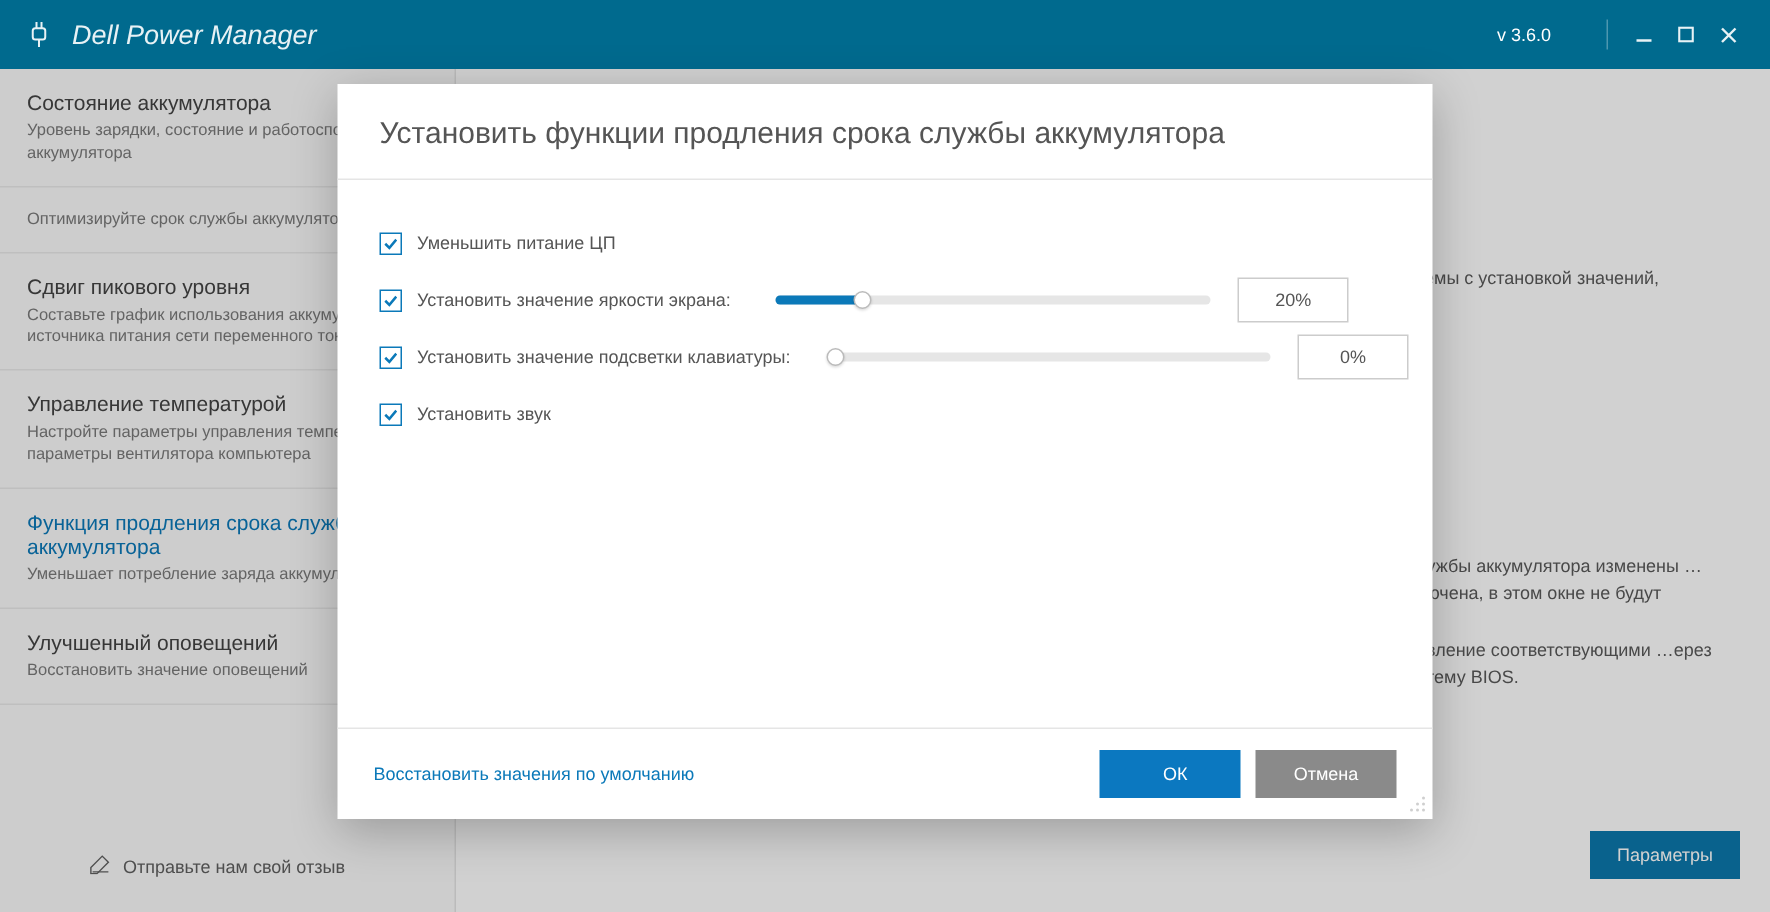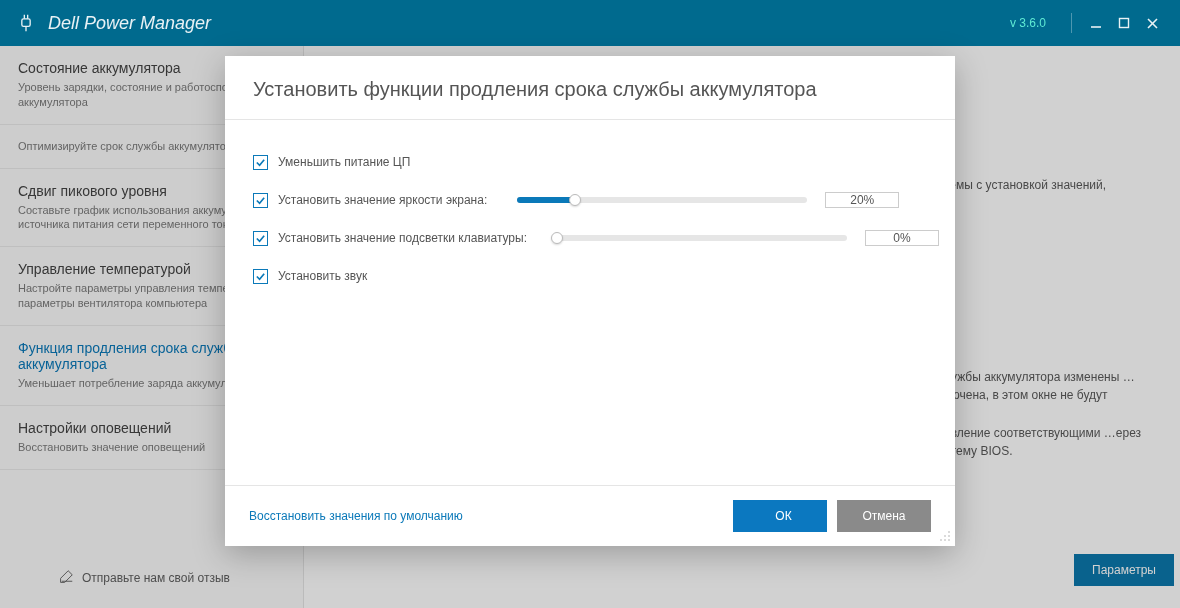--- a/index.html
+++ b/index.html
@@ -3,53 +3,53 @@
 <meta charset="utf-8">
 <style>
   * { box-sizing: border-box; margin: 0; padding: 0; font-family: "Segoe UI", Arial, sans-serif; }
   body { width: 1180px; height: 608px; overflow: hidden; background: #fff; position: relative; }
 
   
   .titlebar { height: 46px; background: #006a8e; color: #e8f2f5; display: flex; align-items: center; padding: 0 14px; }
   .titlebar .plug { width: 24px; height: 24px; margin-right: 10px; display: flex; align-items: center; justify-content: center; }
   .titlebar .title { font-size: 18px; font-weight: 300; font-style: italic; }
   .titlebar .spacer { flex: 1; }
-  .titlebar .version { font-size: 12px; color: #5eead4; margin-right: 15px; }
+  .titlebar .version { font-size: 12px; color: #ffffff; margin-right: 27px; }
   .titlebar .vsep { width: 1px; height: 20px; background: rgba(255,255,255,0.3); margin: 0 10px; }
   .titlebar .winbtn { width: 28px; height: 28px; display: flex; align-items: center; justify-content: center; cursor: pointer; }
 
   
   .main { display: flex; height: 562px; }
   .sidebar { width: 304px; background: #fafafa; border-right: 1px solid #e5e5e5; overflow: hidden; }
   .sb-item { padding: 14px 18px 14px 18px; border-bottom: 1px solid #e9e9e9; cursor: pointer; }
   .sb-item .sb-title { font-size: 14px; color: #444; margin-bottom: 4px; }
   .sb-item .sb-sub { font-size: 11px; color: #7a7a7a; line-height: 1.35; }
   .sb-item.active .sb-title { color: #0b79b9; }
 
   .content { flex: 1; position: relative; padding: 24px 28px; color: #5a5a5a; font-size: 12px; }
   .content .bg-text { line-height: 1.5; }
-  .content .params-btn { position: absolute; right: 6px; bottom: 22px; background: #0b78ac; color: #fff; border: none; padding: 9px 18px; font-size: 12px; cursor: pointer; }
+  .content .params-btn { position: absolute; right: 20px; bottom: 22px; background: #0b78ac; color: #fff; border: none; padding: 9px 18px; font-size: 12px; cursor: pointer; }
 
   .feedback { position: absolute; left: 60px; bottom: 22px; color: #606060; font-size: 12px; display: flex; align-items: center; gap: 8px; cursor: pointer; }
 
   
   .overlay { position: absolute; inset: 46px 0 0 0; background: rgba(0,0,0,0.18); display: flex; align-items: flex-start; justify-content: center; }
   .modal { width: 730px; margin-top: 10px; background: #fff; box-shadow: 0 8px 30px rgba(0,0,0,0.25); display: flex; flex-direction: column; min-height: 490px; }
   .modal-header { padding: 22px 28px 18px 28px; font-size: 20px; color: #555; font-weight: 300; }
   .modal-sep { height: 1px; background: #e5e5e5; margin: 0 0 0 0; }
   .modal-body { padding: 24px 28px 10px 28px; flex: 1; }
   .opt-row { display: flex; align-items: center; min-height: 36px; margin-bottom: 2px; }
   .chk { width: 15px; height: 15px; border: 1px solid #0b79b9; display: inline-flex; align-items: center; justify-content: center; margin-right: 10px; flex: 0 0 auto; cursor: pointer; }
   .chk svg { display: block; }
   .opt-label { font-size: 12px; color: #555; white-space: nowrap; }
   .slider-wrap { flex: 1; display: flex; align-items: center; margin-left: 30px; }
   .slider { position: relative; width: 290px; height: 6px; background: #e6e6e6; border-radius: 3px; cursor: pointer; }
   .slider .fill { position: absolute; left: 0; top: 0; bottom: 0; background: #0b79b9; border-radius: 3px; }
   .slider .thumb { position: absolute; width: 12px; height: 12px; background: #fff; border: 1px solid #bbb; border-radius: 50%; top: 50%; transform: translate(-50%, -50%); box-shadow: 0 1px 2px rgba(0,0,0,0.15); }
-  .valbox { width: 74px; height: 16px; border: 1px solid #ccc; display: flex; align-items: center; justify-content: center; margin-left: 18px; font-size: 12px; color: #555; background: #fff; }
+  .valbox { width: 74px; height: 30px; border: 1px solid #ccc; display: flex; align-items: center; justify-content: center; margin-left: 18px; font-size: 12px; color: #555; background: #fff; }
 
   .modal-footer { border-top: 1px solid #e5e5e5; padding: 14px 24px; display: flex; align-items: center; }
   .restore-link { color: #0b79b9; font-size: 12px; cursor: pointer; }
   .modal-footer .spacer { flex: 1; }
   .btn { min-width: 94px; padding: 9px 20px; font-size: 12px; border: none; cursor: pointer; margin-left: 10px; }
   .btn-primary { background: #0b78c0; color: #fff; padding-left: 27px; }
   .btn-secondary { background: #8a8a8a; color: #fff; }
   .resize-grip { position: absolute; right: 4px; bottom: 4px; width: 14px; height: 14px; opacity: 0.4; }
 </style>
 </head>
@@ -101,21 +101,21 @@
     </div>
     <div class="sb-item">
       <div class="sb-title">Управление температурой</div>
       <div class="sb-sub">Настройте параметры управления температурой и параметры вентилятора компьютера</div>
     </div>
     <div class="sb-item active">
       <div class="sb-title">Функция продления срока службы аккумулятора</div>
       <div class="sb-sub">Уменьшает потребление заряда аккумулятора</div>
     </div>
     <div class="sb-item">
-      <div class="sb-title">Настройки оповещений</div>
+      <div class="sb-title">Улучшенный оповещений</div>
       <div class="sb-sub">Восстановить значение оповещений</div>
     </div>
   </div>
 
   <div class="content">
     <div class="bg-text" style="position:absolute; right:28px; top:130px; text-align:left; width:220px;">
       <span>…темы с установкой значений,</span>
     </div>
     <div class="bg-text" style="position:absolute; right:28px; top:322px; width:220px;">
       <span>…лужбы аккумулятора изменены … включена, в этом окне не будут</span>

